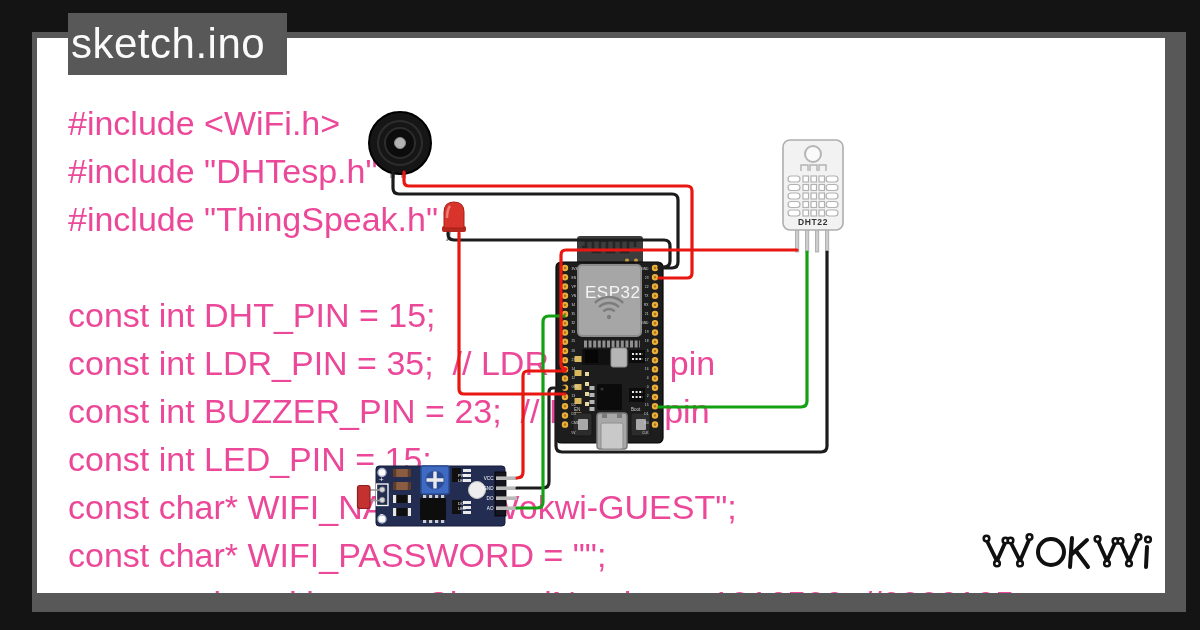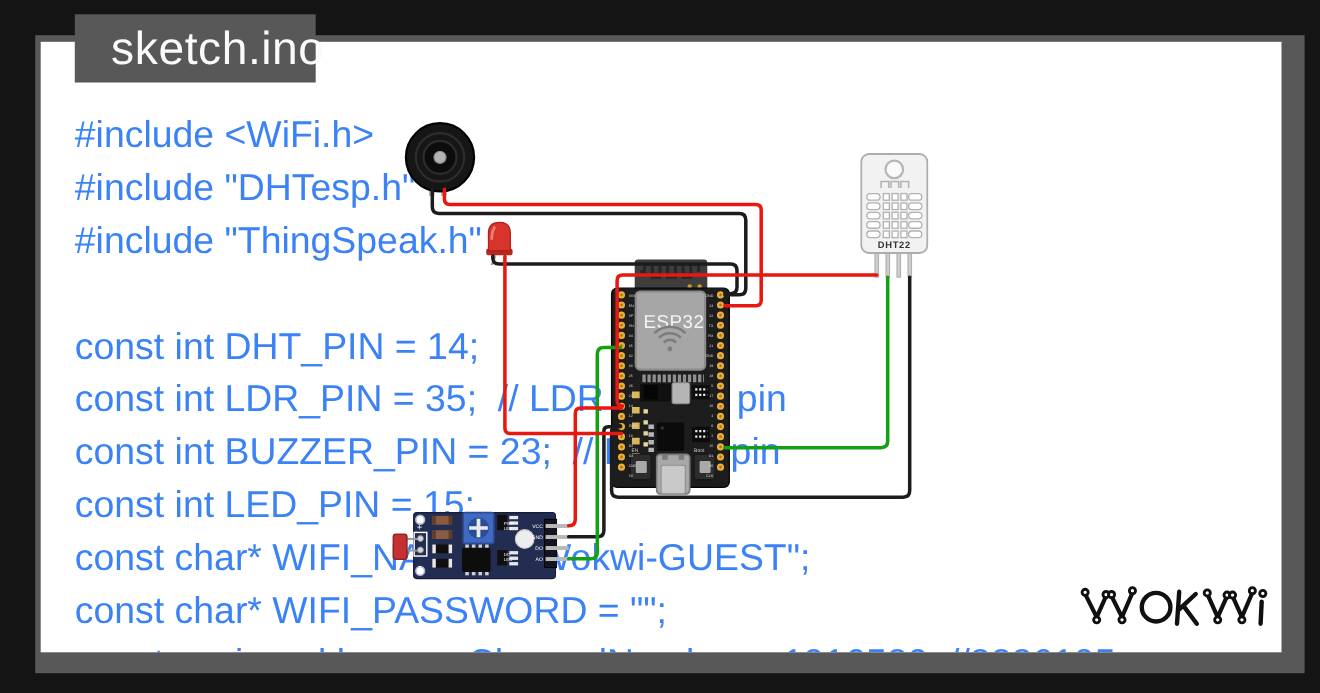--- a/index.html
+++ b/index.html
@@ -1,35 +1,35 @@
 <!DOCTYPE html>
 <html><head>
 <meta charset="utf-8">
 <style>
   html,body{margin:0;padding:0;}
   body{width:1200px;height:630px;position:relative;background:#141414;overflow:hidden;
        font-family:"Liberation Sans","DejaVu Sans",sans-serif;}
   #shadow{position:absolute;left:32px;top:32px;width:1154px;height:580px;background:#585858;}
   #page{position:absolute;left:37px;top:38px;width:1128px;height:555px;background:#ffffff;overflow:hidden;}
   #tab{position:absolute;left:68px;top:13px;width:219px;height:62px;background:#585858;color:#fafafa;
-       font-size:42px;line-height:61px;padding-left:33px;box-sizing:border-box;letter-spacing:0.5px;}
-  .codeline{position:absolute;left:31px;color:#3b82f6;font-size:34px;line-height:34px;white-space:pre;}
+       font-size:42px;line-height:61px;padding-left:3px;box-sizing:border-box;letter-spacing:0.5px;}
+  .codeline{position:absolute;left:31px;color:#ec4899;font-size:34px;line-height:34px;white-space:pre;}
   #circuit{position:absolute;left:0;top:0;pointer-events:none;}
 </style>
 </head>
 <body>
 
 <div id="shadow"></div>
 
 <div id="page">
   <div class="codeline" style="top:68px">#include &lt;WiFi.h&gt;</div>
   <div class="codeline" style="top:116px">#include "DHTesp.h"</div>
   <div class="codeline" style="top:164px">#include "ThingSpeak.h"</div>
   <div class="codeline" style="top:212px"></div>
-  <div class="codeline" style="top:260px">const int DHT_PIN = 14;</div>
+  <div class="codeline" style="top:260px">const int DHT_PIN = 15;</div>
   <div class="codeline" style="top:308px">const int LDR_PIN = 35;  // LDR sensor pin</div>
   <div class="codeline" style="top:356px">const int BUZZER_PIN = 23;  // Buzzer pin</div>
   <div class="codeline" style="top:404px">const int LED_PIN = 15;</div>
   <div class="codeline" style="top:452px">const char* WIFI_NAME = "Wokwi-GUEST";</div>
   <div class="codeline" style="top:500px">const char* WIFI_PASSWORD = "";</div>
   <div class="codeline" style="top:548px">const unsigned long myChannelNumber = 1916520; //2226105</div>
 
   <svg id="circuit" width="1128" height="555" viewBox="37 38 1128 555">
 
     <g>

